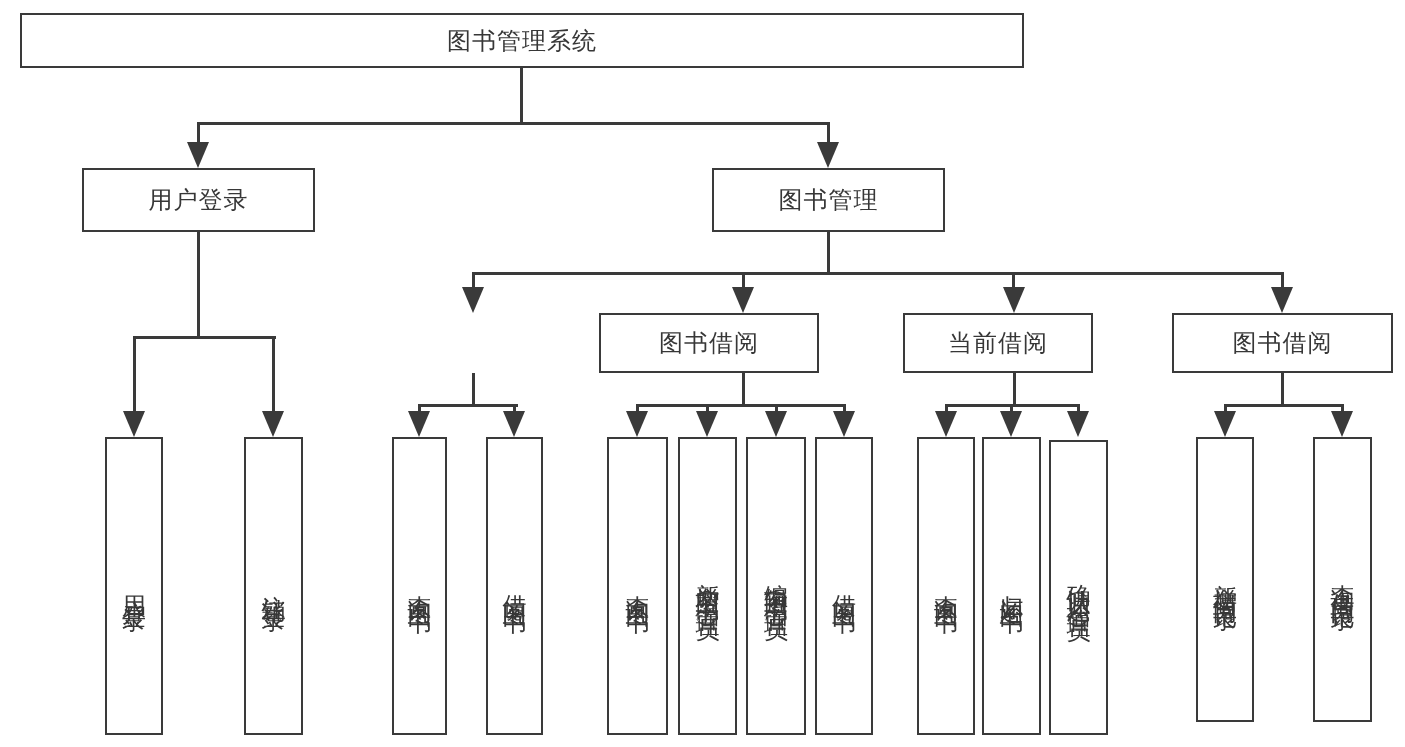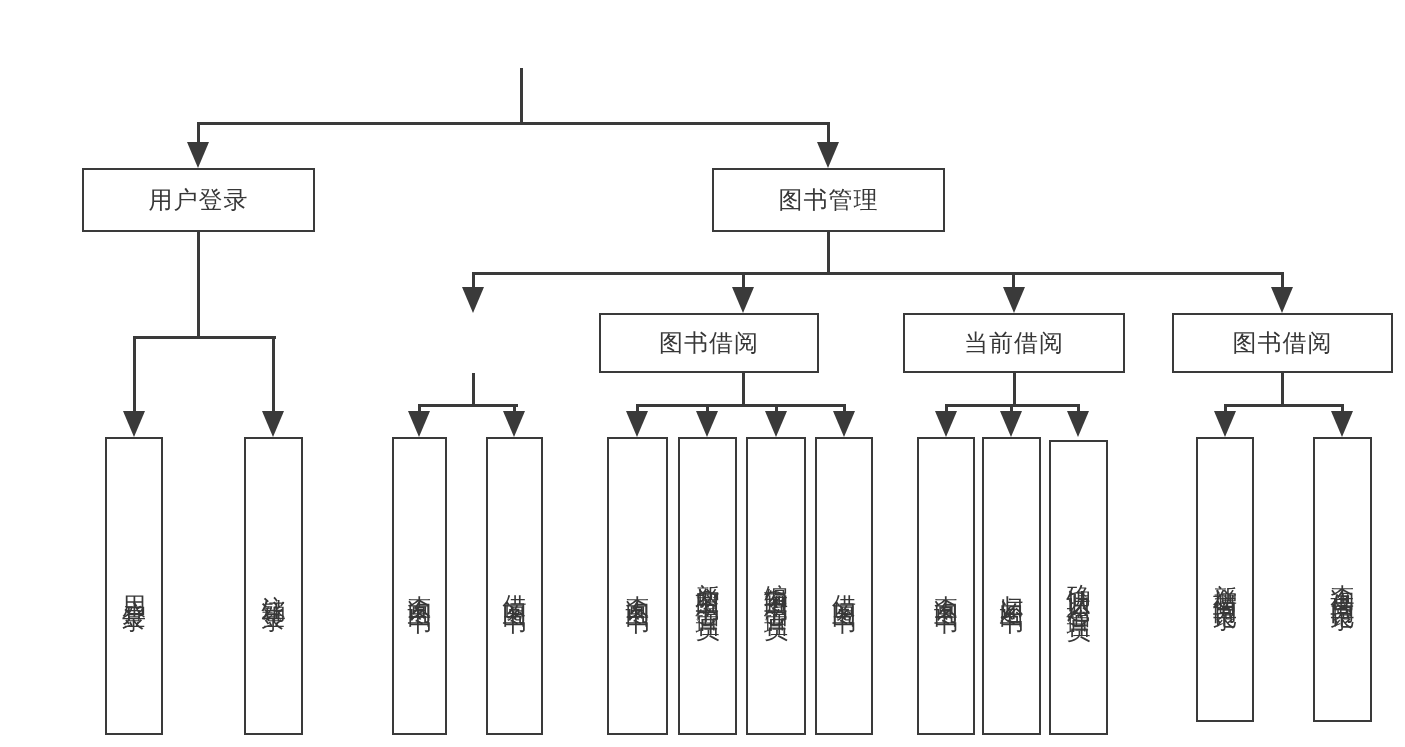--- a/index.html
+++ b/index.html
@@ -44,20 +44,23 @@
     letter-spacing:1px;
     white-space:nowrap;
     text-shadow:0 0 1px #c9cbd2;
   }
 </style>
 </head>
 <body>
 
 <div class="canvas">
 
+  <div class="node hnode" style="left:20px; top:13px; width:1004px; height:55px;">
+    <span>图书管理系统</span>
+  </div>
 
   <div class="vl" style="left:520px; top:68px;  height:57px;"></div>
   <div class="hl" style="left:197px; top:122px; width:633px;"></div>
   <div class="vl" style="left:197px; top:122px; height:22px;"></div>
   <div class="ar" style="left:187px; top:142px;"></div>
   <div class="vl" style="left:827px; top:122px; height:22px;"></div>
   <div class="ar" style="left:817px; top:142px;"></div>
 
   <div class="node hnode" style="left:82px; top:168px; width:233px; height:64px;">
     <span>用户登录</span>
@@ -80,21 +83,21 @@
   <div class="vl" style="left:742px;  top:272px; height:17px;"></div>
   <div class="ar" style="left:732px;  top:287px;"></div>
   <div class="vl" style="left:1012px; top:272px; height:17px;"></div>
   <div class="ar" style="left:1003px; top:287px;"></div>
   <div class="vl" style="left:1281px; top:272px; height:17px;"></div>
   <div class="ar" style="left:1271px; top:287px;"></div>
 
   <div class="node hnode" style="left:599px; top:313px; width:220px; height:60px;">
     <span>图书借阅</span>
   </div>
-  <div class="node hnode" style="left:903px; top:313px; width:222px; height:60px;">
+  <div class="node hnode" style="left:903px; top:313px; width:190px; height:60px;">
     <span>当前借阅</span>
   </div>
   <div class="node hnode" style="left:1172px; top:313px; width:221px; height:60px;">
     <span>图书借阅</span>
   </div>
 
   <div class="vl" style="left:472px; top:373px; height:34px;"></div>
   <div class="hl" style="left:419px; top:404px; width:99px;"></div>
   <div class="vl" style="left:418px; top:404px; height:12px;"></div>
   <div class="ar" style="left:408px; top:411px;"></div>

